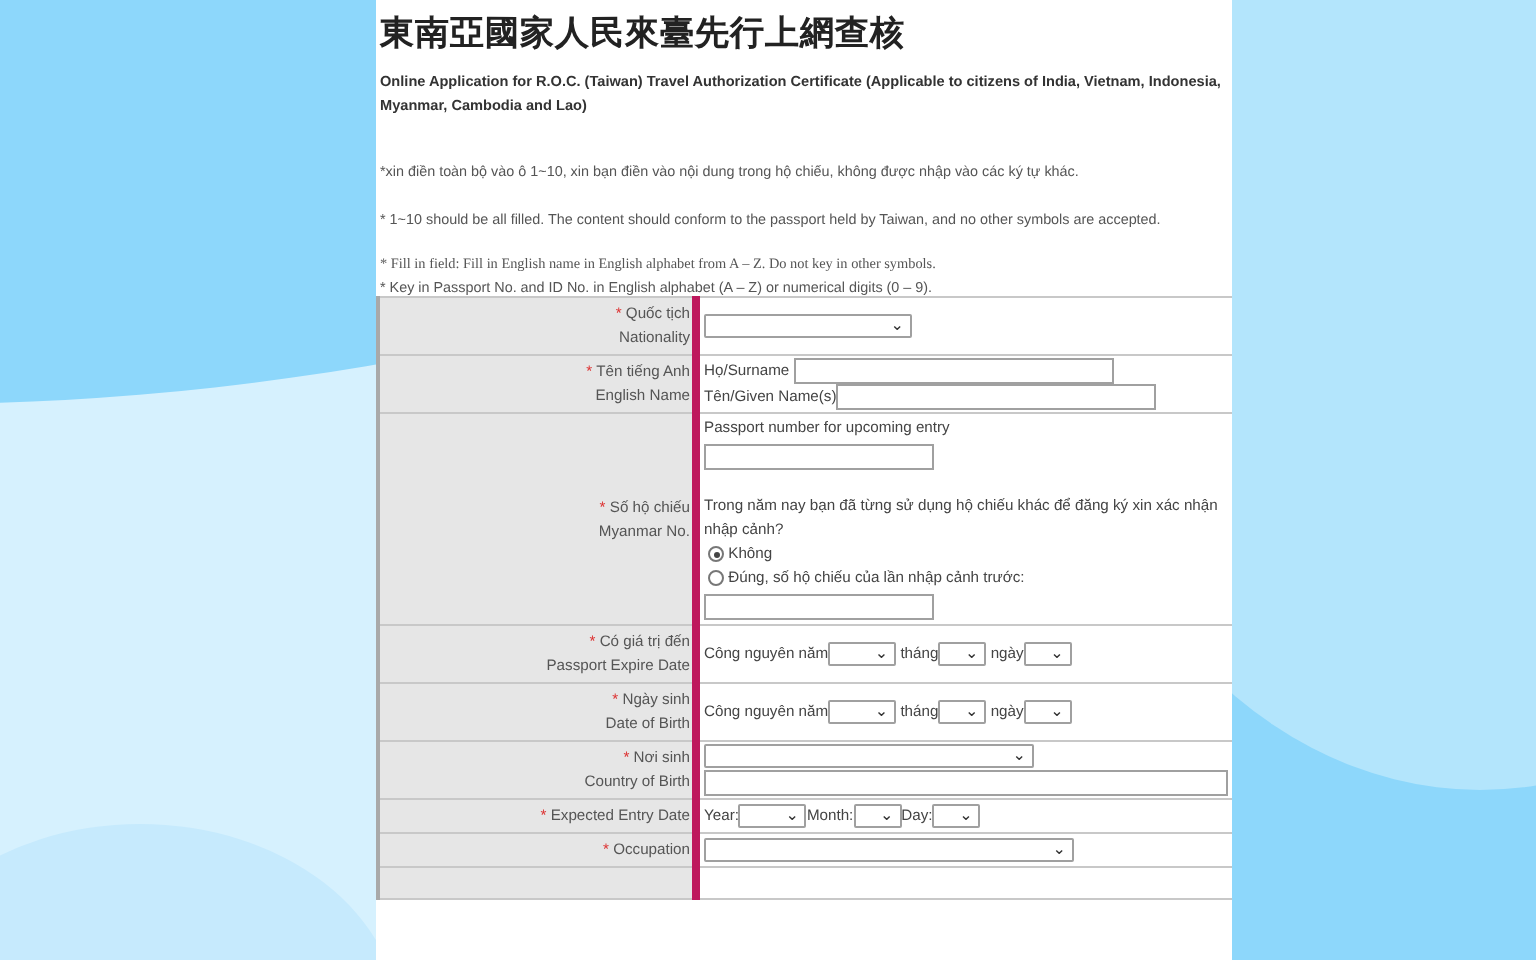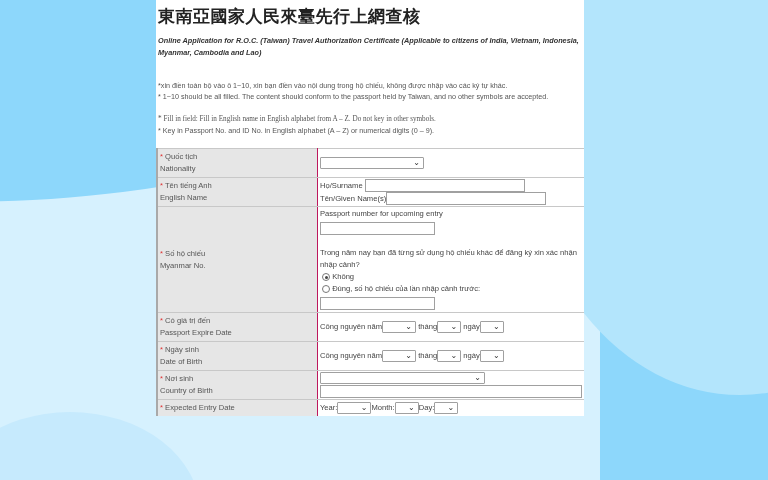--- a/index.html
+++ b/index.html
@@ -12,38 +12,38 @@
   }
   .bg { position: absolute; inset: 0; overflow: hidden; z-index: 0; }
   .blob { position: absolute; border-radius: 50%; }
   .blob-left-top { left: -260px; top: -30px; width: 780px; height: 220px; background: #8dd7fb; border-radius: 50%; transform: rotate(-8deg); }
   .blob-left-top2 { left: -120px; top: -160px; width: 520px; height: 200px; background: #b3e5fc; }
   .blob-right-bottom { left: 600px; top: 290px; width: 260px; height: 260px; background: #8dd7fb; border-radius: 0; }
   .blob-right-bottom-cover { left: 520px; top: -160px; width: 440px; height: 555px; background: #b3e5fc; }
   .blob-left-bottom { left: -60px; top: 412px; width: 260px; height: 200px; background: #c6eafd; }
 
   .panel {
-    position: absolute; left: 156px; top: 0; width: 428px; height: 416px;
+    position: absolute; left: 188px; top: 0; width: 428px; height: 480px;
     background: #ffffff; z-index: 1; overflow: hidden;
   }
   .title { font-size: 17px; font-weight: bold; color: #222; margin: 5px 0 0 2px; letter-spacing: 0.5px; }
-  .subtitle { font-size: 7.3px; font-weight: bold; color: #333; margin: 7px 0 0 2px; line-height: 12px; font-style: italic; }
+  .subtitle { font-size: 7.3px; font-weight: bold; color: #333; margin: 7px 0 0 2px; line-height: 12px; }
   .note { font-size: 7.2px; color: #555; margin-left: 2px; line-height: 11px; }
   .n1 { margin-top: 21px; }
-  .n2 { }
+  .n2 { margin-top: 13px; }
   .n3 { margin-top: 12px; font-family: Liberation Serif, serif; }
 
   table.form {
     position: absolute; left: 0; top: 148px; width: 428px;
     border-collapse: collapse; font-size: 7.6px;
   }
   table.form td { border-top: 1px solid #c8c8c8; border-bottom: 1px solid #c8c8c8; vertical-align: middle; }
   td.lab {
-    width: 163px; background: #e6e6e6; padding: 2px 1px 2px 2px;
-    color: #555; line-height: 12px; border-left: 2px solid #a9a9a9; border-right: 1px solid #be185d;
+    width: 163px; background: #e6e6e6; text-align: right; padding: 2px 1px 2px 2px;
+    color: #555; line-height: 12px; border-left: 2px solid #a9a9a9; border-right: 4px solid #be185d;
   }
   td.val { background: #fff; padding: 1px 2px; color: #444; line-height: 12px; }
   .req { color: #d33; }
   .inp { display: inline-block; height: 13px; border: 1px solid #a0a0a0; background: #fff; vertical-align: middle; }
   .sel {
     display: inline-block; height: 12px; border: 1px solid #a0a0a0; background: #fff; vertical-align: middle;
     position: relative; border-radius: 1px;
   }
   .sel .chev { position: absolute; right: 3px; top: -1px; font-size: 8px; color: #333; line-height: 12px; }
   .radio {

